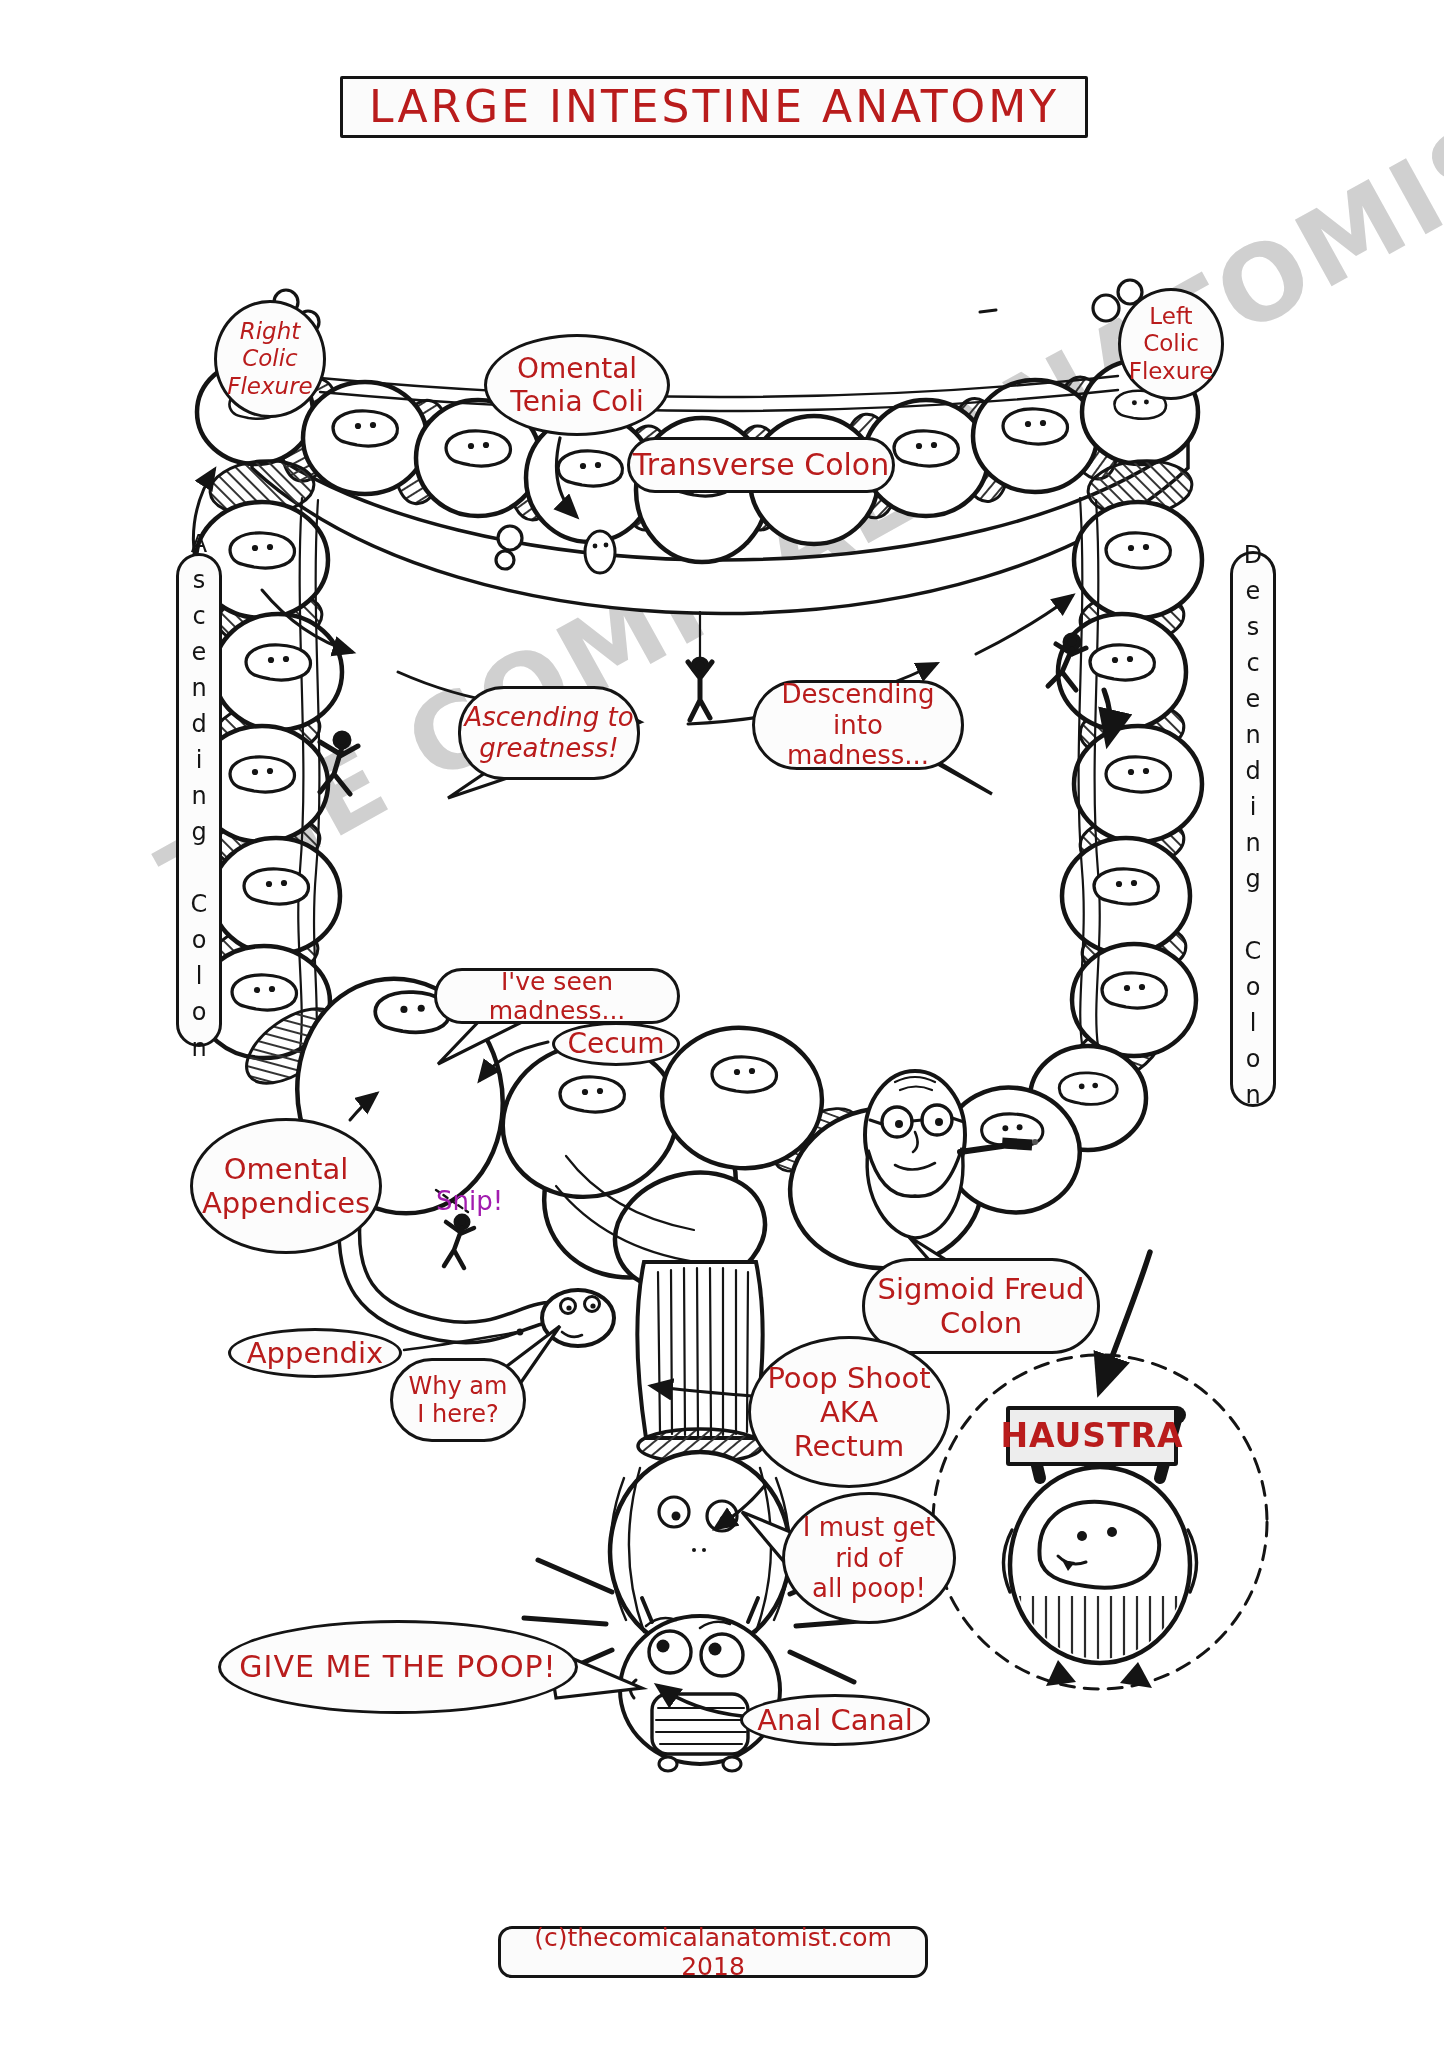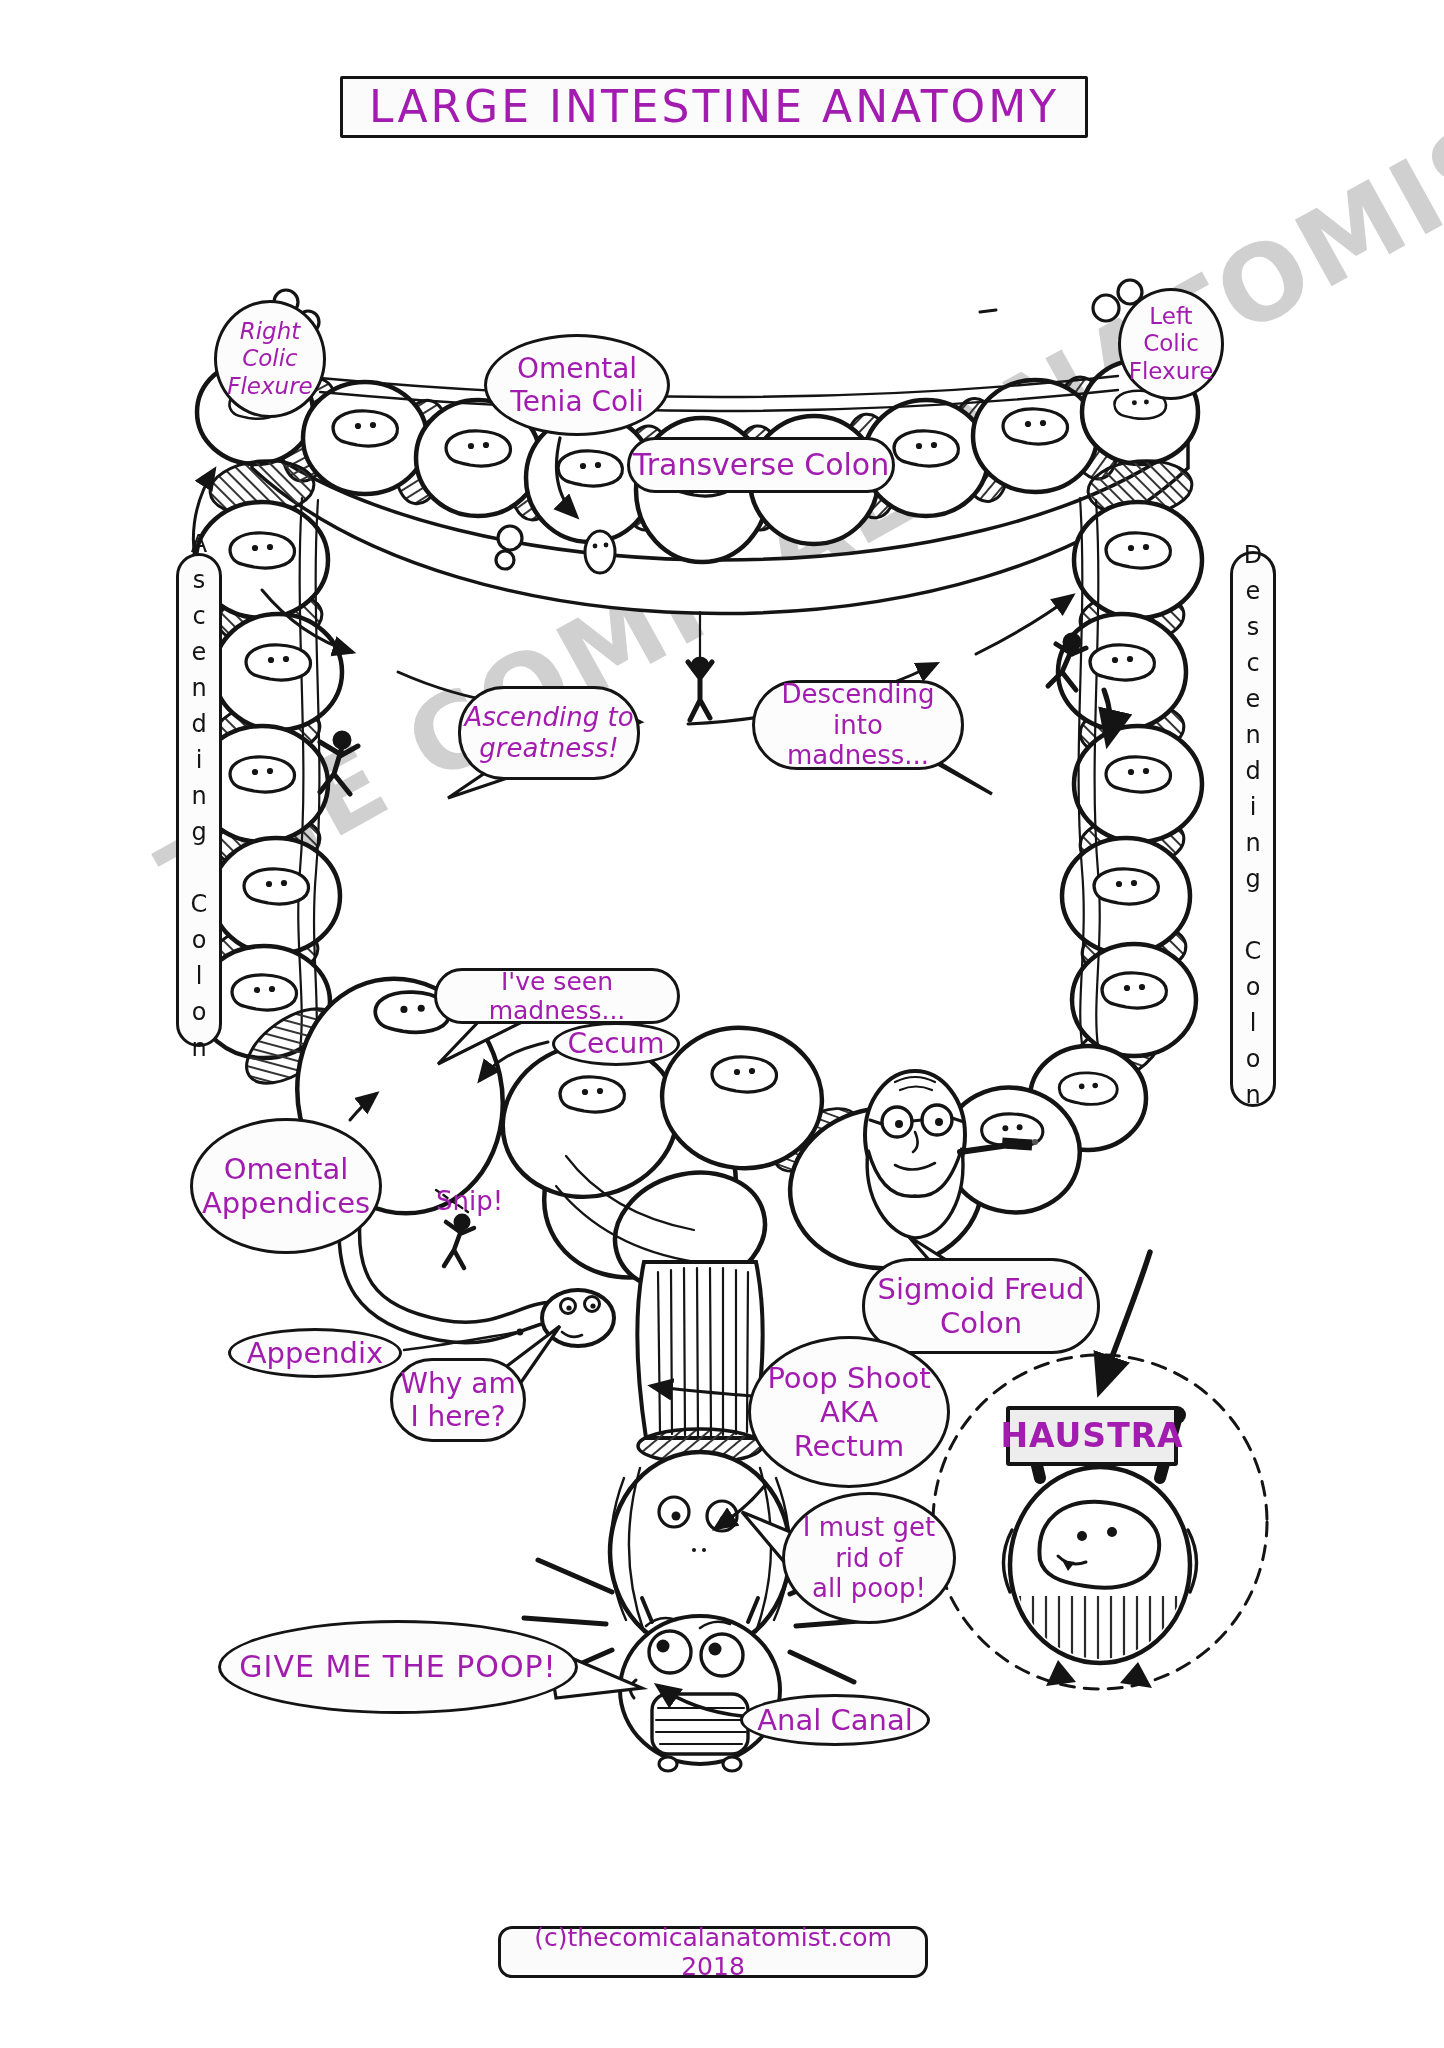--- a/index.html
+++ b/index.html
@@ -3,21 +3,21 @@
 <meta charset="utf-8">
 <style>
   html,body{margin:0;padding:0;background:#ffffff;}
   .page{position:relative;width:1444px;height:2048px;background:#fff;overflow:hidden;
         font-family:"DejaVu Sans", sans-serif;color:#141414;}
   .wm{position:absolute;left:170px;top:828px;z-index:1;font-size:104px;font-weight:700;
       color:#cbcbcb;opacity:.9;white-space:nowrap;letter-spacing:4px;
       transform:rotate(-29deg);transform-origin:left center;}
   svg.art{position:absolute;left:0;top:0;z-index:2;}
   .lbl{position:absolute;z-index:3;display:flex;align-items:center;justify-content:center;
-       text-align:center;background:#fcfcfc;border:3.5px solid #141414;color:#a21caf;
+       text-align:center;background:#fcfcfc;border:3.5px solid #141414;color:#b91c1c;
        white-space:pre-line;line-height:1.18;box-sizing:border-box;}
   .title{left:340px;top:76px;width:748px;height:62px;font-size:44px;letter-spacing:3px;
          border-width:3px;border-radius:2px;background:#fbfbfb;}
   .circ{border-radius:50%;}
   .pill{border-radius:60px;}
   .rcf{left:214px;top:300px;width:112px;height:118px;font-size:23px;font-style:italic;}
   .lcf{left:1118px;top:288px;width:106px;height:112px;font-size:23px;}
   .otc{left:484px;top:334px;width:186px;height:102px;font-size:28px;}
   .tvc{left:627px;top:437px;width:268px;height:56px;font-size:30px;}
   .vpill{position:absolute;z-index:3;writing-mode:vertical-rl;text-orientation:upright;
@@ -26,21 +26,21 @@
          font-size:24px;letter-spacing:8px;white-space:nowrap;}
   .asc{left:176px;top:553px;width:46px;height:494px;}
   .dsc{left:1230px;top:551px;width:46px;height:556px;}
   .b-asc{left:458px;top:686px;width:182px;height:94px;border-radius:46px;font-size:26px;font-style:italic;}
   .b-dsc{left:752px;top:680px;width:212px;height:90px;border-radius:46px;font-size:26px;}
   .b-seen{left:434px;top:968px;width:246px;height:56px;font-size:25px;}
   .cec{left:552px;top:1022px;width:128px;height:44px;font-size:28px;}
   .oap{left:190px;top:1118px;width:192px;height:136px;font-size:29px;}
   .snip{position:absolute;left:436px;top:1186px;z-index:3;font-size:26px;color:#a21caf;}
   .apx{left:228px;top:1328px;width:174px;height:50px;font-size:29px;}
-  .b-why{left:390px;top:1358px;width:136px;height:84px;border-radius:42px;font-size:28px;}
+  .b-why{left:390px;top:1358px;width:136px;height:84px;border-radius:42px;font-size:24px;}
   .sig{left:862px;top:1258px;width:238px;height:96px;border-radius:50px;font-size:29px;}
   .b-poop{left:748px;top:1336px;width:202px;height:152px;border-radius:50%;font-size:29px;}
   .b-rid{left:782px;top:1492px;width:174px;height:132px;border-radius:50%;font-size:26px;}
   .b-give{left:218px;top:1620px;width:360px;height:94px;border-radius:50%;font-size:30px;letter-spacing:1px;}
   .anc{left:740px;top:1694px;width:190px;height:52px;font-size:29px;}
   .sign{left:1006px;top:1406px;width:172px;height:60px;font-size:33px;font-weight:700;
         background:#ededed;border-width:4px;border-radius:3px;letter-spacing:1px;}
   .footer{left:498px;top:1926px;width:430px;height:52px;font-size:25px;border-width:3px;
           border-radius:14px;background:#fbfbfb;}
 </style>

